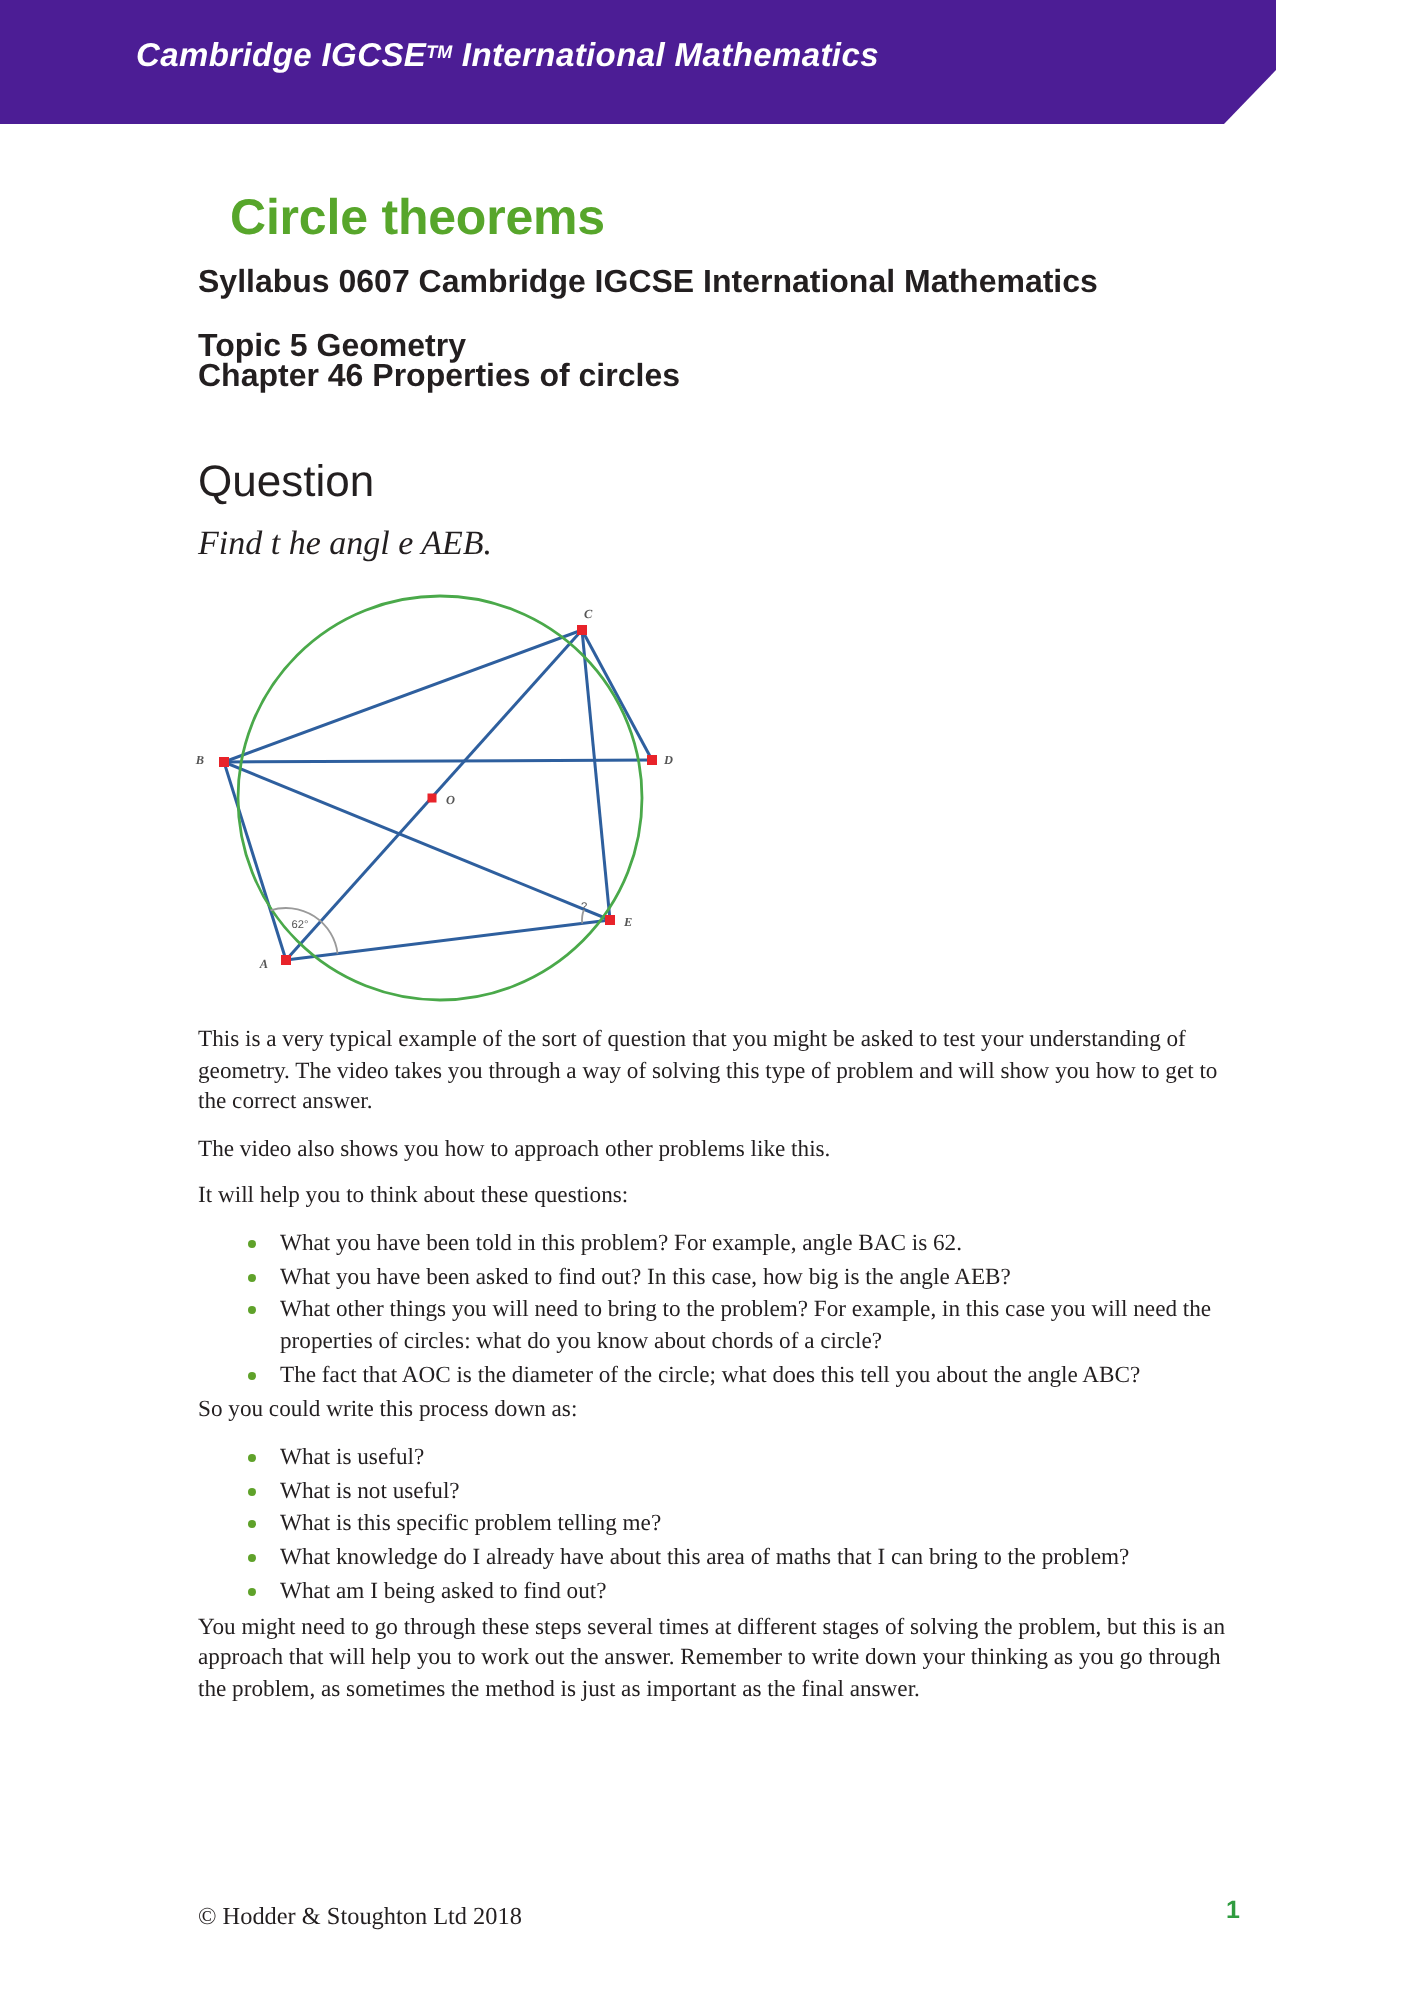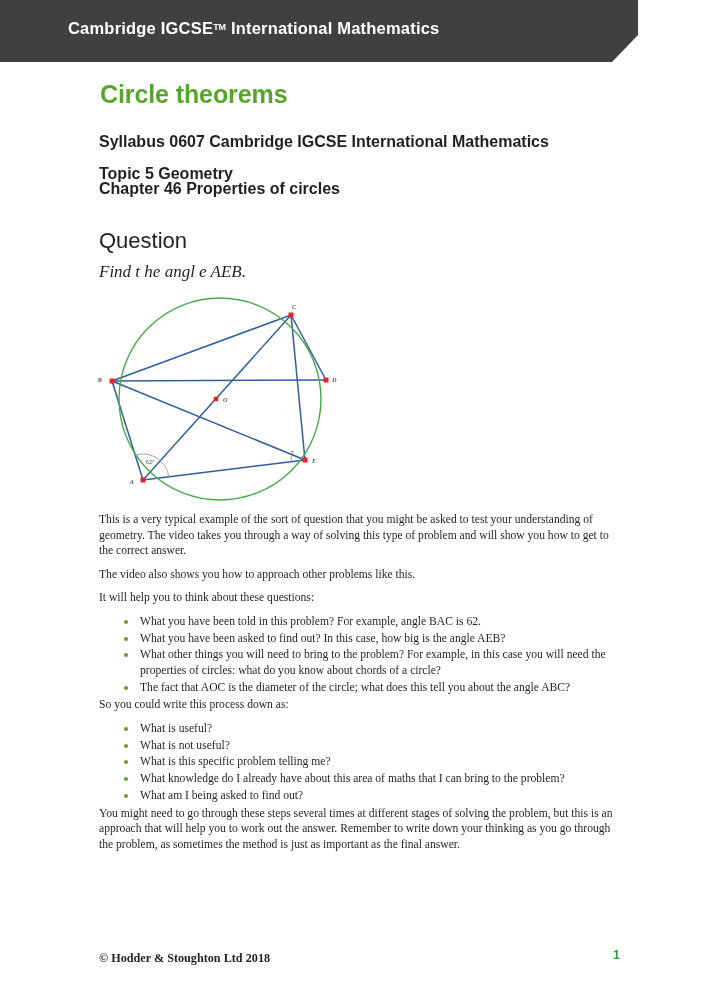--- a/index.html
+++ b/index.html
@@ -16,23 +16,24 @@
     color: #231f20;
   }
 
   
   .banner {
     position: absolute;
     left: 0;
     top: 0;
     width: 638px;
     height: 62px;
-    background: #404040;
+    background: #4c1d95;
     -webkit-clip-path: polygon(0 0, 638px 0, 638px 35px, 612px 62px, 0 62px);
     clip-path: polygon(0 0, 638px 0, 638px 35px, 612px 62px, 0 62px);
+    font-style: italic;
   }
   .banner-title {
     position: absolute;
     left: 68px;
     top: 19px;
     font-family: "Liberation Sans", sans-serif;
     font-weight: bold;
     font-size: 16.5px;
     color: #ffffff;
     letter-spacing: 0.2px;
@@ -50,21 +51,21 @@
     left: 99px;
     top: 0;
     width: 521px;
   }
 
   h1.doc-title {
     font-family: "Liberation Sans", sans-serif;
     font-weight: bold;
     font-size: 25px;
     color: #57a62b;
-    margin: 1px;
+    margin: 16px;
     position: absolute;
     top: 79px;
     left: 0;
     letter-spacing: -0.1px;
   }
 
   .meta-line {
     position: absolute;
     left: 0;
     font-family: "Liberation Sans", sans-serif;
@@ -160,21 +161,20 @@
     font-style: italic;
     font-weight: bold;
     font-size: 12.2px;
     color: #231f20;
   }
   .footer-copy {
     font-family: "Liberation Serif", serif;
     font-size: 12.2px;
     color: #231f20;
     margin-top: 3px;
-    font-weight: bold;
   }
   .page-number {
     position: absolute;
     right: 0;
     top: 0;
     font-family: "Liberation Sans", sans-serif;
     font-weight: bold;
     font-size: 12.5px;
     color: #2f9c3f;
   }

